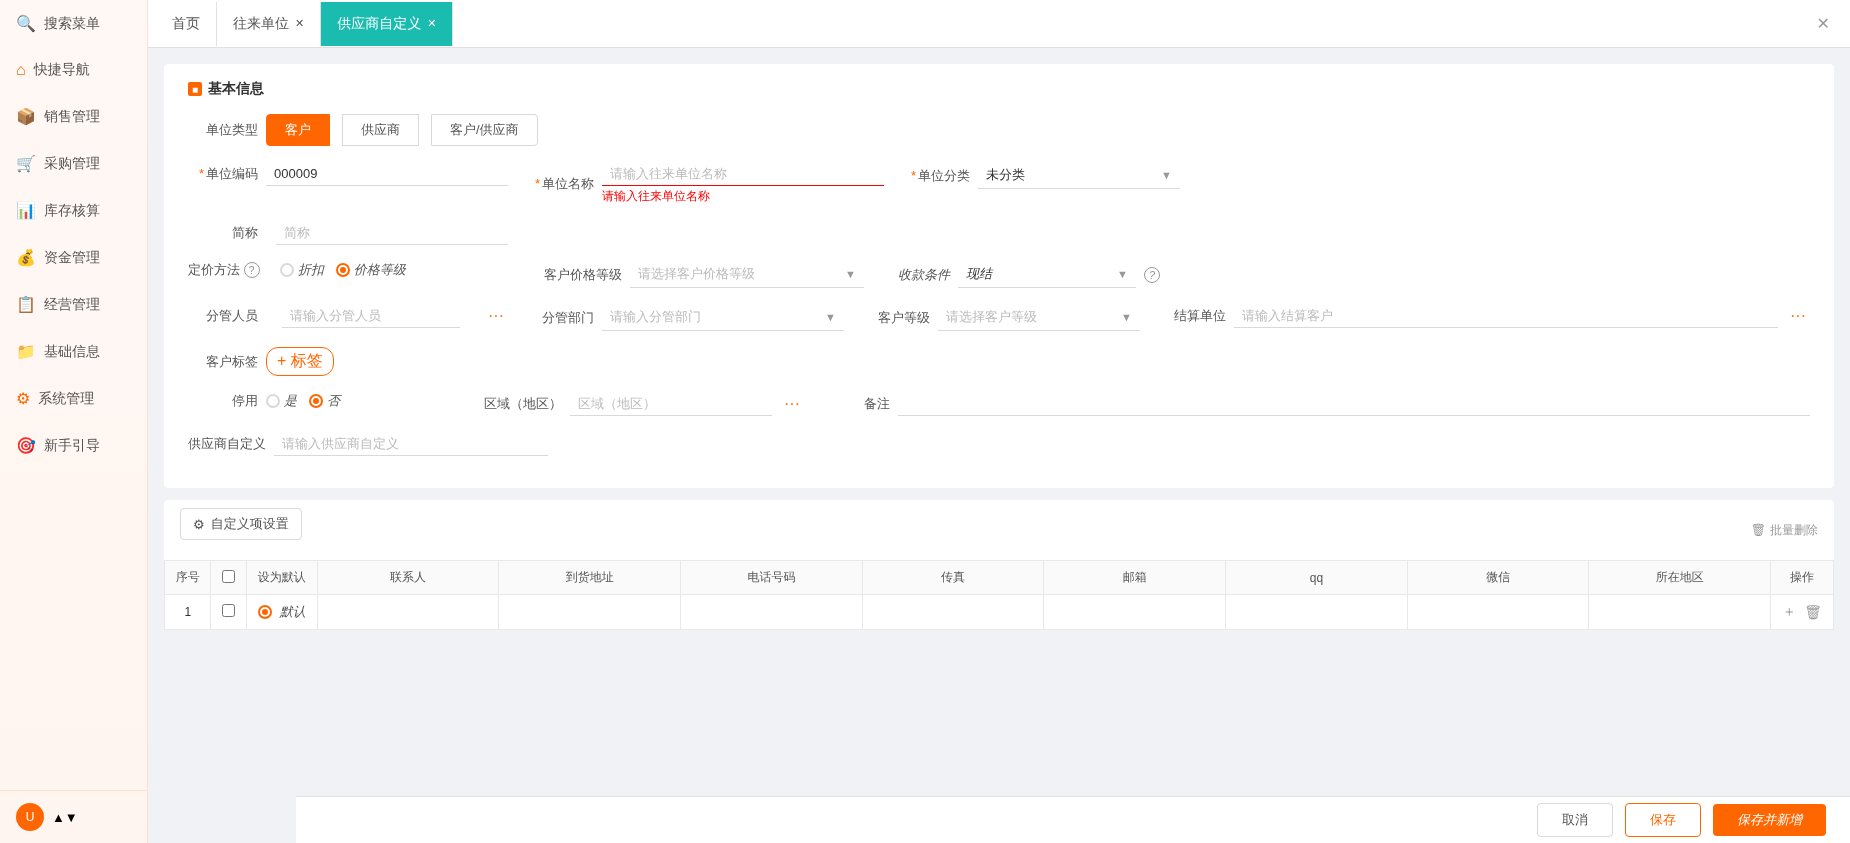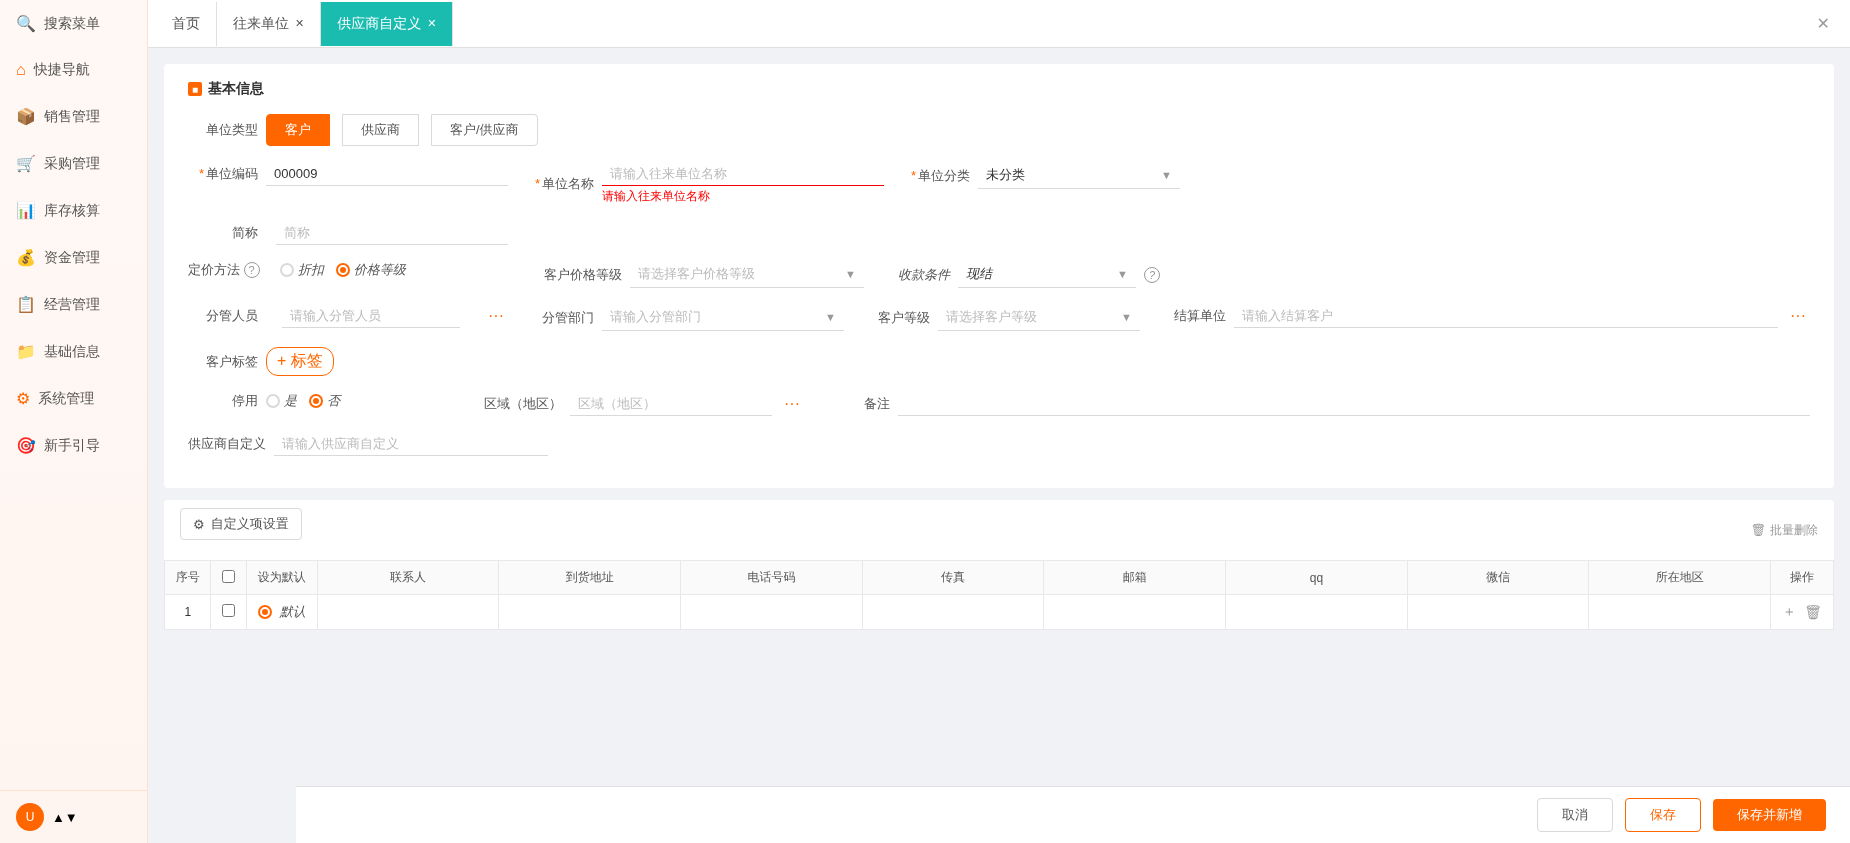--- a/index.html
+++ b/index.html
@@ -294,21 +294,21 @@
       color: #555;
       margin-bottom: 12px;
     }
 
     
     .bottom-bar {
       position: absolute;
       bottom: 0;
       right: 0;
       left: 148px;
-      height: 57px;
+      height: 47px;
       background: #fff;
       border-top: 1px solid #e0e0e0;
       display: flex;
       align-items: center;
       justify-content: flex-end;
       padding: 0 24px;
       gap: 12px;
     }
     .btn-cancel {
       padding: 7px 24px;
@@ -329,20 +329,21 @@
       font-size: 13px;
     }
     .btn-save-new {
       padding: 7px 24px;
       border: none;
       background: #f60;
       color: #fff;
       border-radius: 4px;
       cursor: pointer;
       font-size: 13px;
+      font-style: italic;
     }
 
     .help-icon {
       width: 16px; height: 16px;
       border: 1px solid #999;
       border-radius: 50%;
       display: inline-flex;
       align-items: center;
       justify-content: center;
       font-size: 11px;

